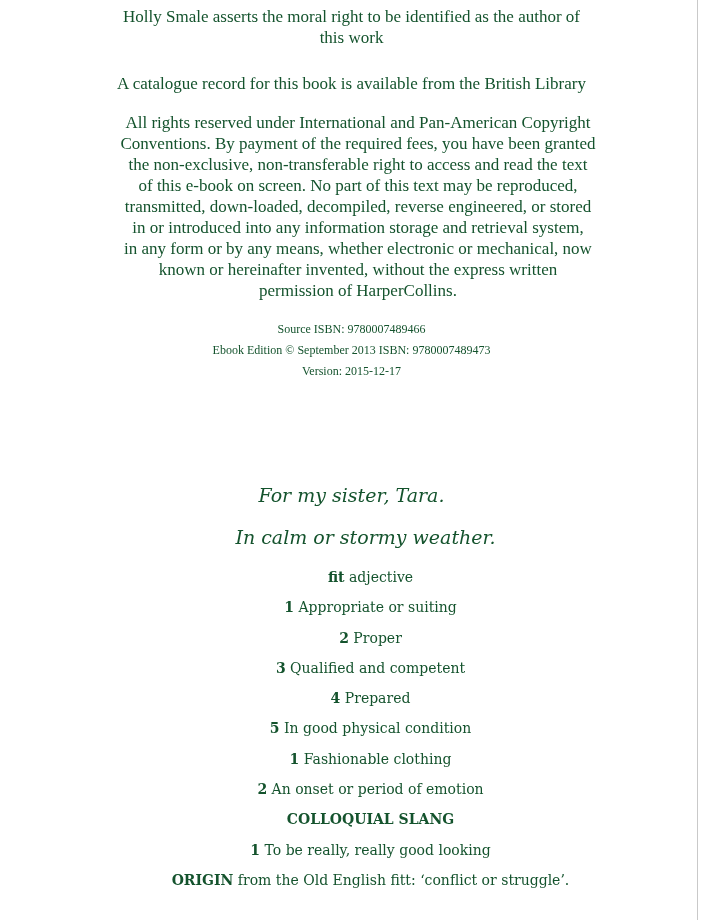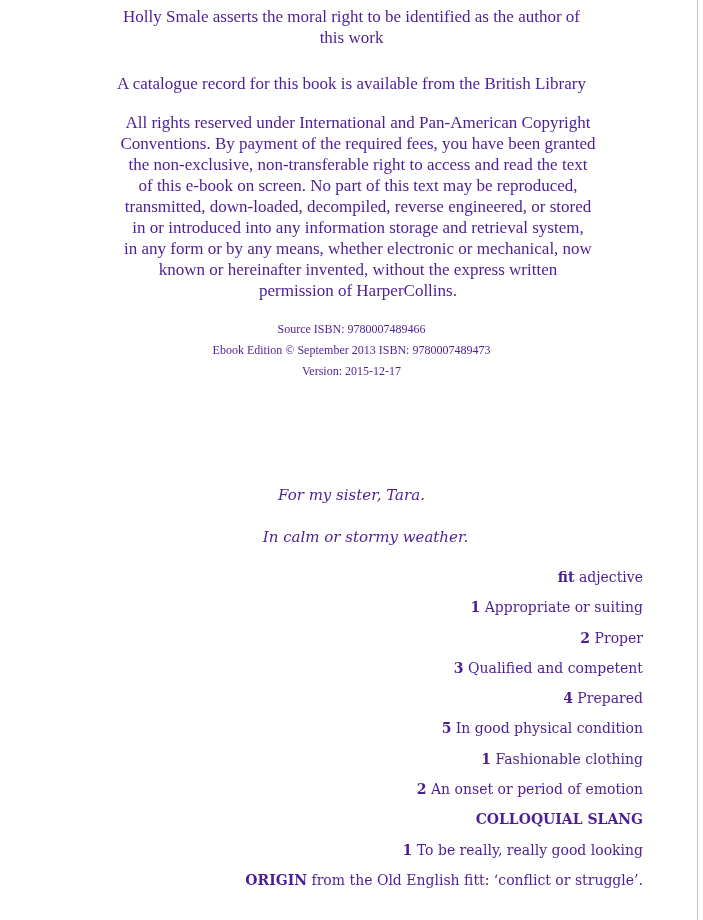--- a/index.html
+++ b/index.html
@@ -5,21 +5,21 @@
   html, body {
     margin: 0;
     padding: 0;
     background: #ffffff;
   }
   .page {
     position: relative;
     width: 703px;
     height: 920px;
     background: #ffffff;
-    color: #4c1d95;
+    color: #14532d;
     overflow: hidden;
     font-family: "Liberation Serif", serif;
   }
   
   .fm {
     margin: 0;
     text-align: center;
     white-space: pre-line;
     font-size: 17px;
     line-height: 21px;
@@ -29,31 +29,31 @@
   .rights           { margin-top: 18px; margin-left: 13px; }
   .isbn-block       { margin-top: 18px; text-align: center; font-size: 12px; line-height: 21px; }
   .isbn-block div   { margin: 0; }
 
   
   .dedication {
     margin-top: 103px;
     text-align: center;
     font-family: "DejaVu Serif", serif;
     font-style: italic;
-    font-size: 15px;
+    font-size: 19px;
   }
   .ded { margin: 0; line-height: 21px; }
   .ded + .ded { margin-top: 21px; padding-left: 28px; }
 
   
   .definition {
     margin: 20px 60px 0 98px;
     font-family: "DejaVu Serif", serif;
     font-size: 14px;
-    text-align: right;
+    text-align: center;
   }
   .definition p { margin: 0 0 11.3px 0; line-height: 19px; }
   .definition .b { font-weight: bold; }
   .definition .i { }
 
   
   .edge-line {
     position: absolute;
     top: 0;
     right: 5px;

